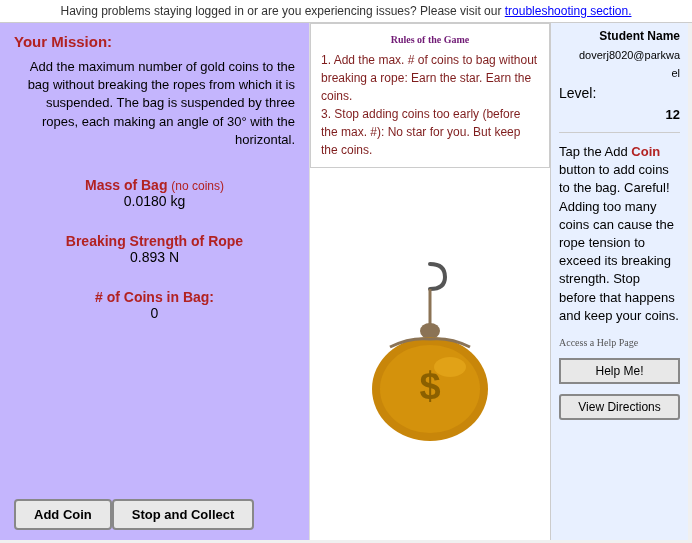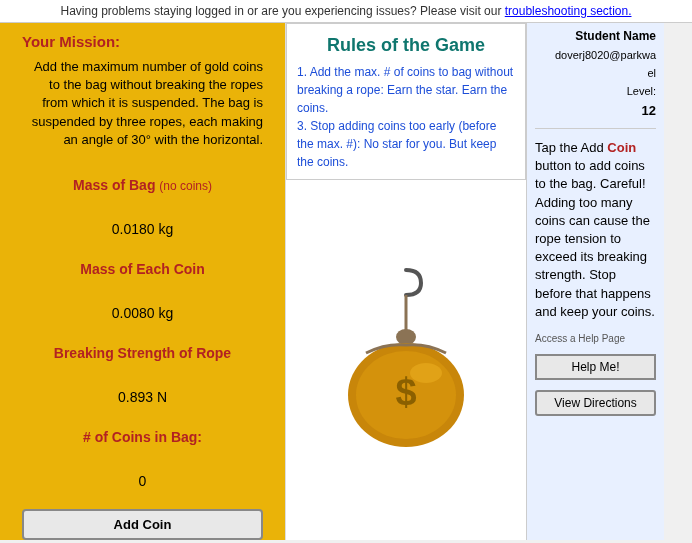--- a/index.html
+++ b/index.html
@@ -26,23 +26,23 @@
       text-decoration: underline;
     }
 
     .main-layout {
       display: flex;
       height: calc(543px - 26px);
     }
 
     
     .left-panel {
-      width: 286px;
-      padding: 10px 22px;
-      background: #eab308;
+      width: 310px;
+      padding: 10px 14px;
+      background: #c4b5fd;
       border-right: 1px solid #ddd;
       display: flex;
       flex-direction: column;
       gap: 6px;
     }
 
     .mission-title {
       color: #b22222;
       font-weight: bold;
       font-size: 15px;
@@ -71,29 +71,27 @@
 
     .stat-label-small {
       font-size: 12px;
       font-weight: normal;
       color: #b22222;
     }
 
     .stat-value {
       font-size: 14px;
       color: #000;
-      margin-top: 28px;
     }
 
     .bottom-buttons {
       display: flex;
-      gap: 24px;
+      gap: 0;
       margin-top: auto;
       padding-top: 8px;
-      flex-direction: column;
     }
 
     .btn-action {
       border: 2px solid #888;
       background: #e8e8e8;
       padding: 6px 18px;
       font-size: 13px;
       font-weight: bold;
       cursor: pointer;
       border-radius: 4px;
@@ -112,27 +110,28 @@
       background: #fff;
       border: 1px solid #ccc;
       padding: 8px 10px;
       font-size: 12px;
       line-height: 1.5;
     }
 
     .rules-title {
       text-align: center;
       font-weight: bold;
-      font-size: 18px;
+      font-size: 10px;
       margin-bottom: 4px;
-      color: #0f766e;
+      color: #701a75;
+      font-family: Liberation Serif, serif;
     }
 
     .rules-text {
-      color: #1d4ed8;
+      color: #7f1d1d;
       font-size: 12px;
     }
 
     .coin-bag-area {
       flex: 1;
       display: flex;
       align-items: center;
       justify-content: center;
       position: relative;
       padding-top: 10px;
@@ -163,23 +162,23 @@
       text-align: right;
     }
 
     .student-info {
       font-size: 11px;
       color: #000;
       text-align: right;
     }
 
     .level-label {
-      font-size: 11px;
-      color: #000;
-      text-align: right;
+      font-size: 14px;
+      color: #000;
+      text-align: left;
     }
 
     .level-value {
       font-size: 13px;
       font-weight: bold;
       text-align: right;
     }
 
     .directions-title {
       color: #b22222;
@@ -218,20 +217,21 @@
       cursor: pointer;
       border-radius: 3px;
       text-align: center;
       margin-top: 4px;
     }
 
     .access-help {
       font-size: 10px;
       color: #555;
       margin-top: 6px;
+      font-family: Liberation Serif, serif;
     }
 
     hr.divider {
       border: none;
       border-top: 1px solid #ccc;
       margin: 4px 0;
     }
   </style>
 </head>
 <body>
@@ -247,24 +247,20 @@
     <div class="mission-text">Add the maximum number of gold coins to the bag without breaking the ropes from which it is suspended. The bag is suspended by three ropes, each making an angle of 30° with the horizontal.</div>
 
     <div class="stat-block">
       <div class="stat-label">
         <span>Mass of Bag</span>
         <span class="stat-label-small">(no coins)</span>
       </div>
       <div class="stat-value">0.0180 kg</div>
     </div>
 
-    <div class="stat-block">
-      <div class="stat-label">Mass of Each Coin</div>
-      <div class="stat-value">0.0080 kg</div>
-    </div>
 
     <div class="stat-block">
       <div class="stat-label">Breaking Strength of Rope</div>
       <div class="stat-value">0.893 N</div>
     </div>
 
     <div class="stat-block">
       <div class="stat-label"># of Coins in Bag:</div>
       <div class="stat-value">0</div>
     </div>

